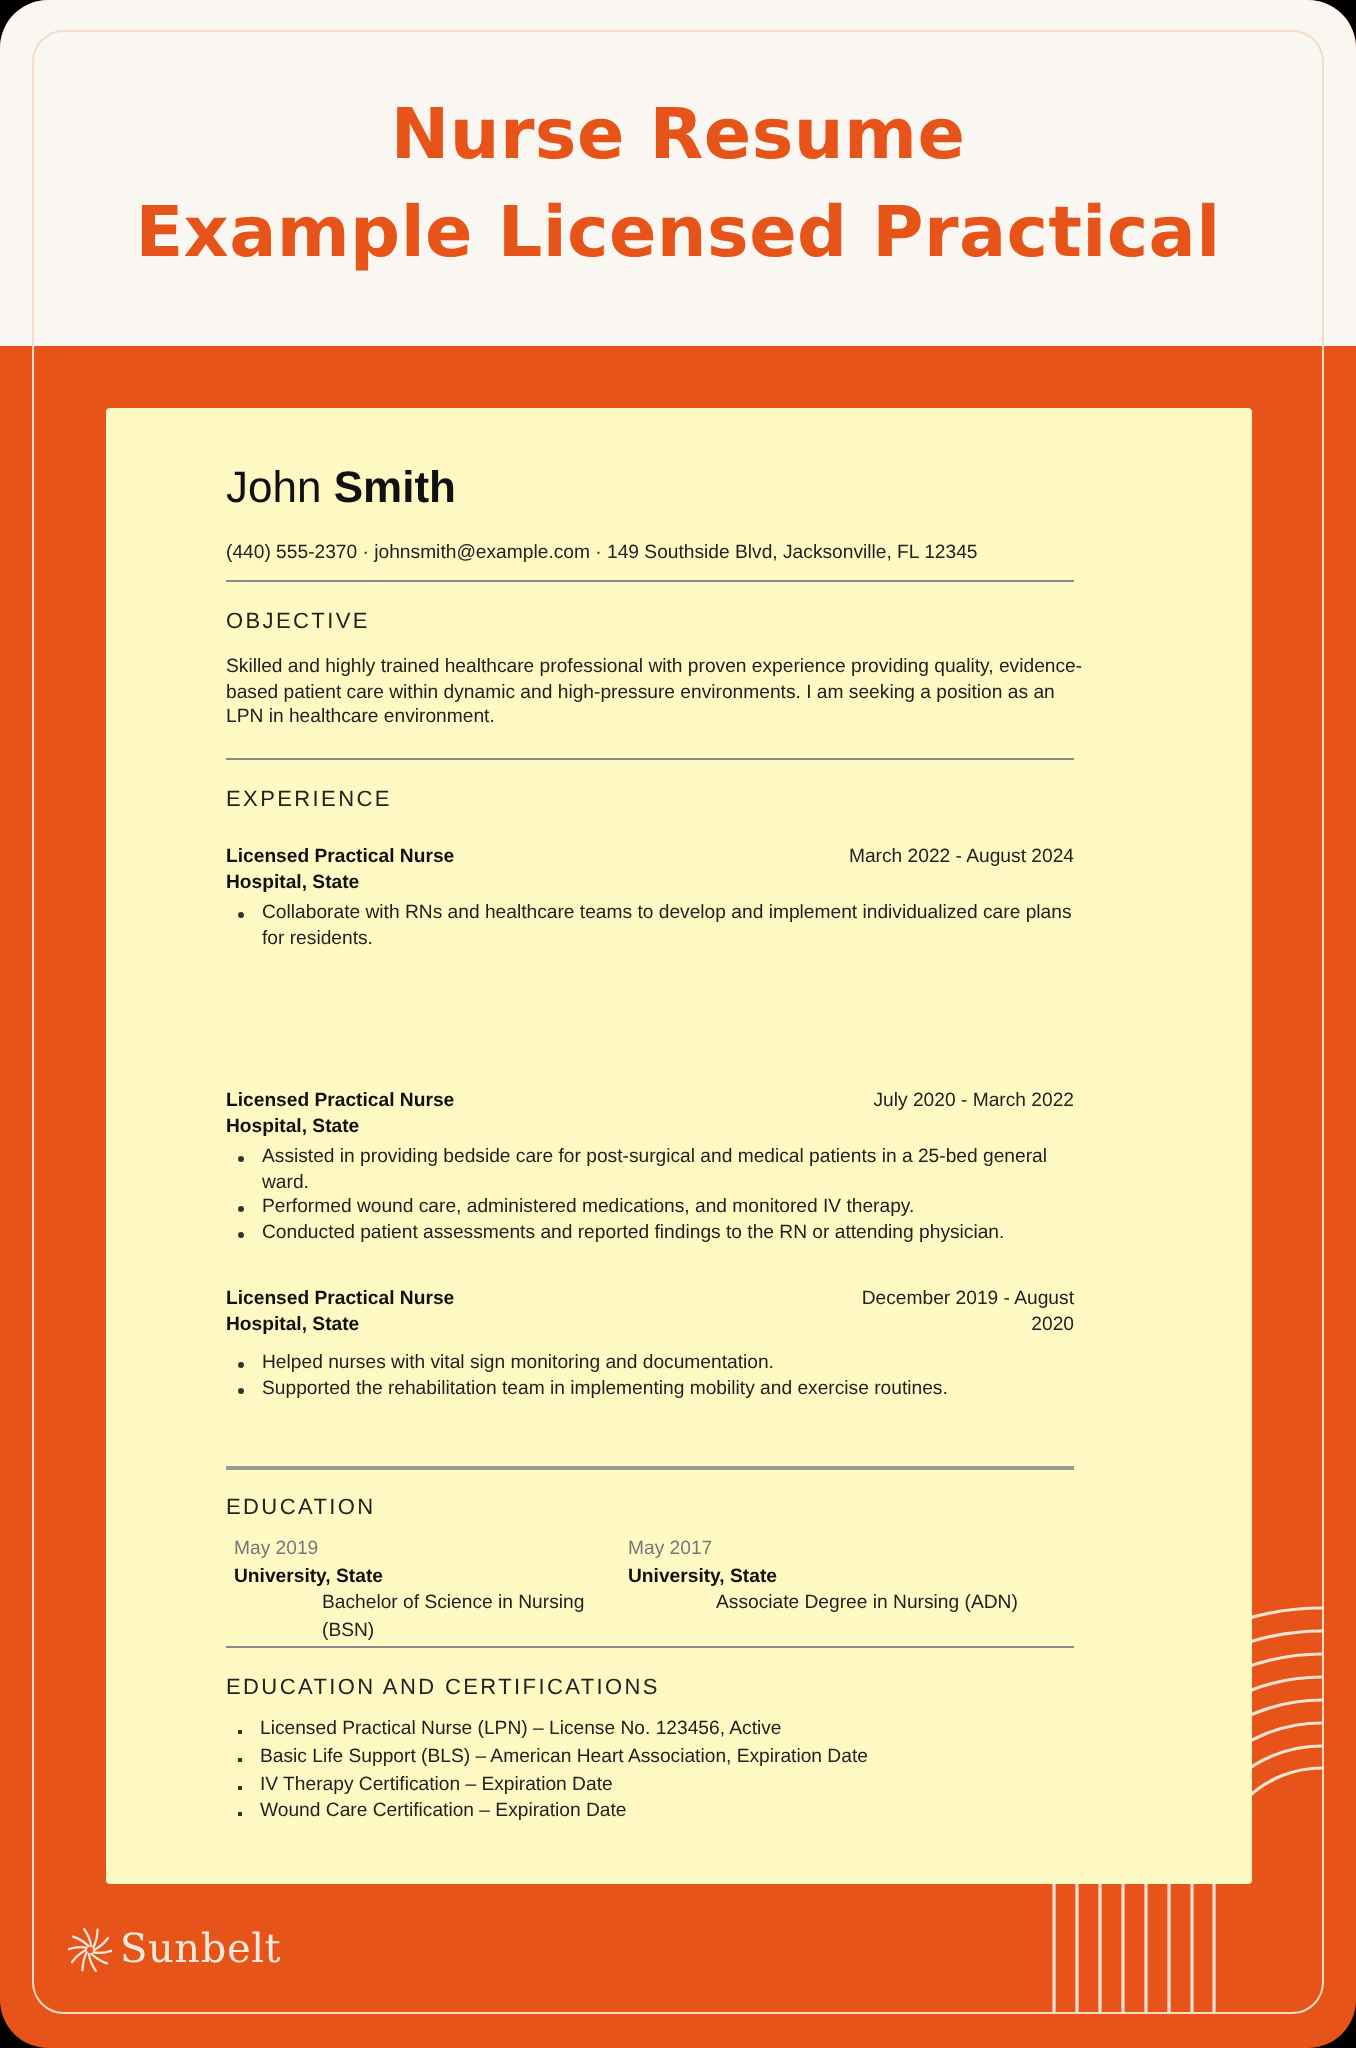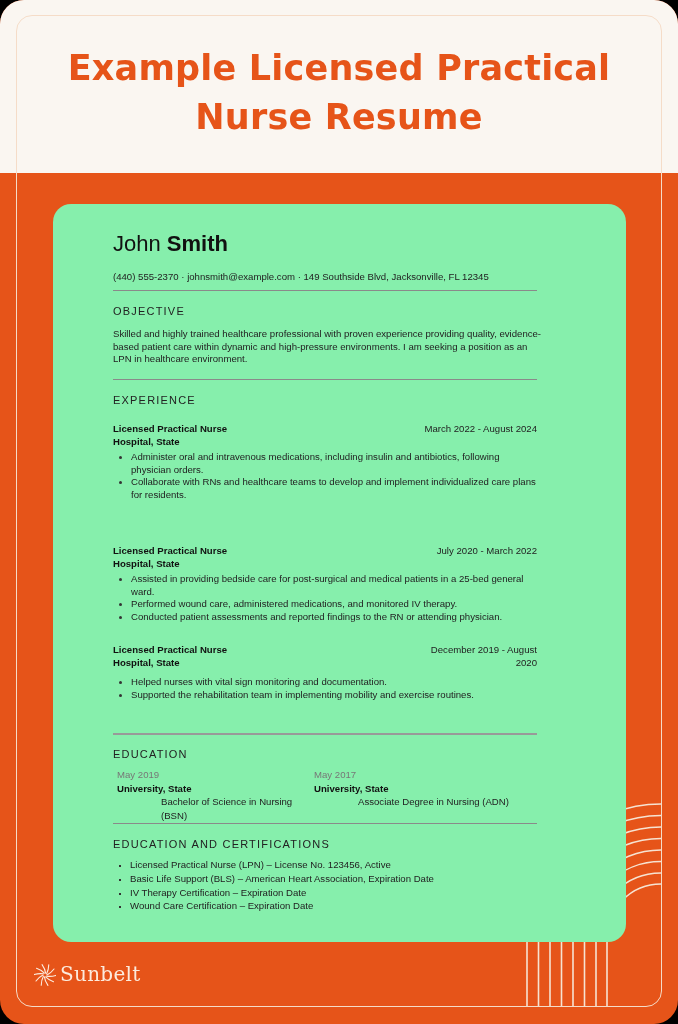--- a/index.html
+++ b/index.html
@@ -22,21 +22,21 @@
     position: absolute; left: 0; top: 44px; width: 678px; text-align: center;
     font-family: "DejaVu Sans", sans-serif; font-weight: bold;
     color: #E65419; font-size: 35px; line-height: 49px; letter-spacing: 0.2px;
   }
   .page-title span { display: block; }
 
   .arcs { position: absolute; left: 0; top: 0; width: 678px; height: 1024px; pointer-events: none; }
 
   .card {
     position: absolute; left: 53px; top: 204px; width: 573px; height: 738px;
-    background: #86efac; border-radius: 18px;
+    background: #fef9c3; border-radius: 2px;
   }
   .resume { position: absolute; left: 60px; top: 0; width: 424px; color: #1a1a1a; }
 
   .name { position: absolute; top: 26px; left: 0; font-size: 22px; line-height: 28px; color: #111; }
   .name b { font-weight: bold; }
   .contact { position: absolute; top: 67px; left: 0; font-size: 9.6px; line-height: 12px; color: #222; white-space: nowrap; }
   .rule { position: absolute; left: 0; width: 424px; height: 1px; background: #8a8a8a; }
   .section-heading { position: absolute; left: 0; font-size: 11px; letter-spacing: 1.2px; color: #222; line-height: 14px; }
   .para { position: absolute; left: 0; width: 430px; font-size: 9.6px; line-height: 12.6px; color: #222; }
 
@@ -60,22 +60,22 @@
   .logo { position: absolute; left: 34px; top: 956px; height: 30px; display: flex; align-items: flex-end; }
   .logo-text { font-family: "DejaVu Serif", serif; color: #FCEBDD; font-size: 20px; margin-left: 4px; letter-spacing: 0.3px; }
 </style>
 </head>
 <body>
 
 <div class="frame">
   <div class="header-band"></div>
 
   <h1 class="page-title">
+    <span>Nurse Resume</span>
     <span>Example Licensed Practical</span>
-    <span>Nurse Resume</span>
   </h1>
 
   <div class="inner-border"></div>
 
   <svg class="arcs" viewBox="0 0 678 1024" width="678" height="1024">
     <g fill="none" stroke="#F6E3D2" stroke-width="1.6">
       <path d="M527 1006 V938 A134 134 0 0 1 661 804"></path>
       <path d="M538.5 1006 V938 A122.5 122.5 0 0 1 661 815.5"></path>
       <path d="M550 1006 V938 A111 111 0 0 1 661 827"></path>
       <path d="M561.5 1006 V938 A99.5 99.5 0 0 1 661 838.5"></path>
@@ -99,21 +99,20 @@
       <div class="para" style="top:124px">Skilled and highly trained healthcare professional with proven experience providing quality, evidence-based patient care within dynamic and high-pressure environments. I am seeking a position as an LPN in healthcare environment.</div>
       <div class="rule" style="top:175px"></div>
 
       <div class="section-heading" style="top:189px">EXPERIENCE</div>
 
       <div class="job" style="top:218px">
         <div class="job-title">Licensed Practical Nurse</div>
         <div class="job-org">Hospital, State</div>
         <div class="job-dates">March 2022 - August 2024</div>
         <ul class="bullets">
-          <li>Administer oral and intravenous medications, including insulin and antibiotics, following physician orders.</li>
           <li>Collaborate with RNs and healthcare teams to develop and implement individualized care plans for residents.</li>
         </ul>
       </div>
 
       <div class="job" style="top:340px">
         <div class="job-title">Licensed Practical Nurse</div>
         <div class="job-org">Hospital, State</div>
         <div class="job-dates" style="width:112px">July 2020 - March 2022</div>
         <ul class="bullets">
           <li>Assisted in providing bedside care for post-surgical and medical patients in a 25-bed general ward.</li>

